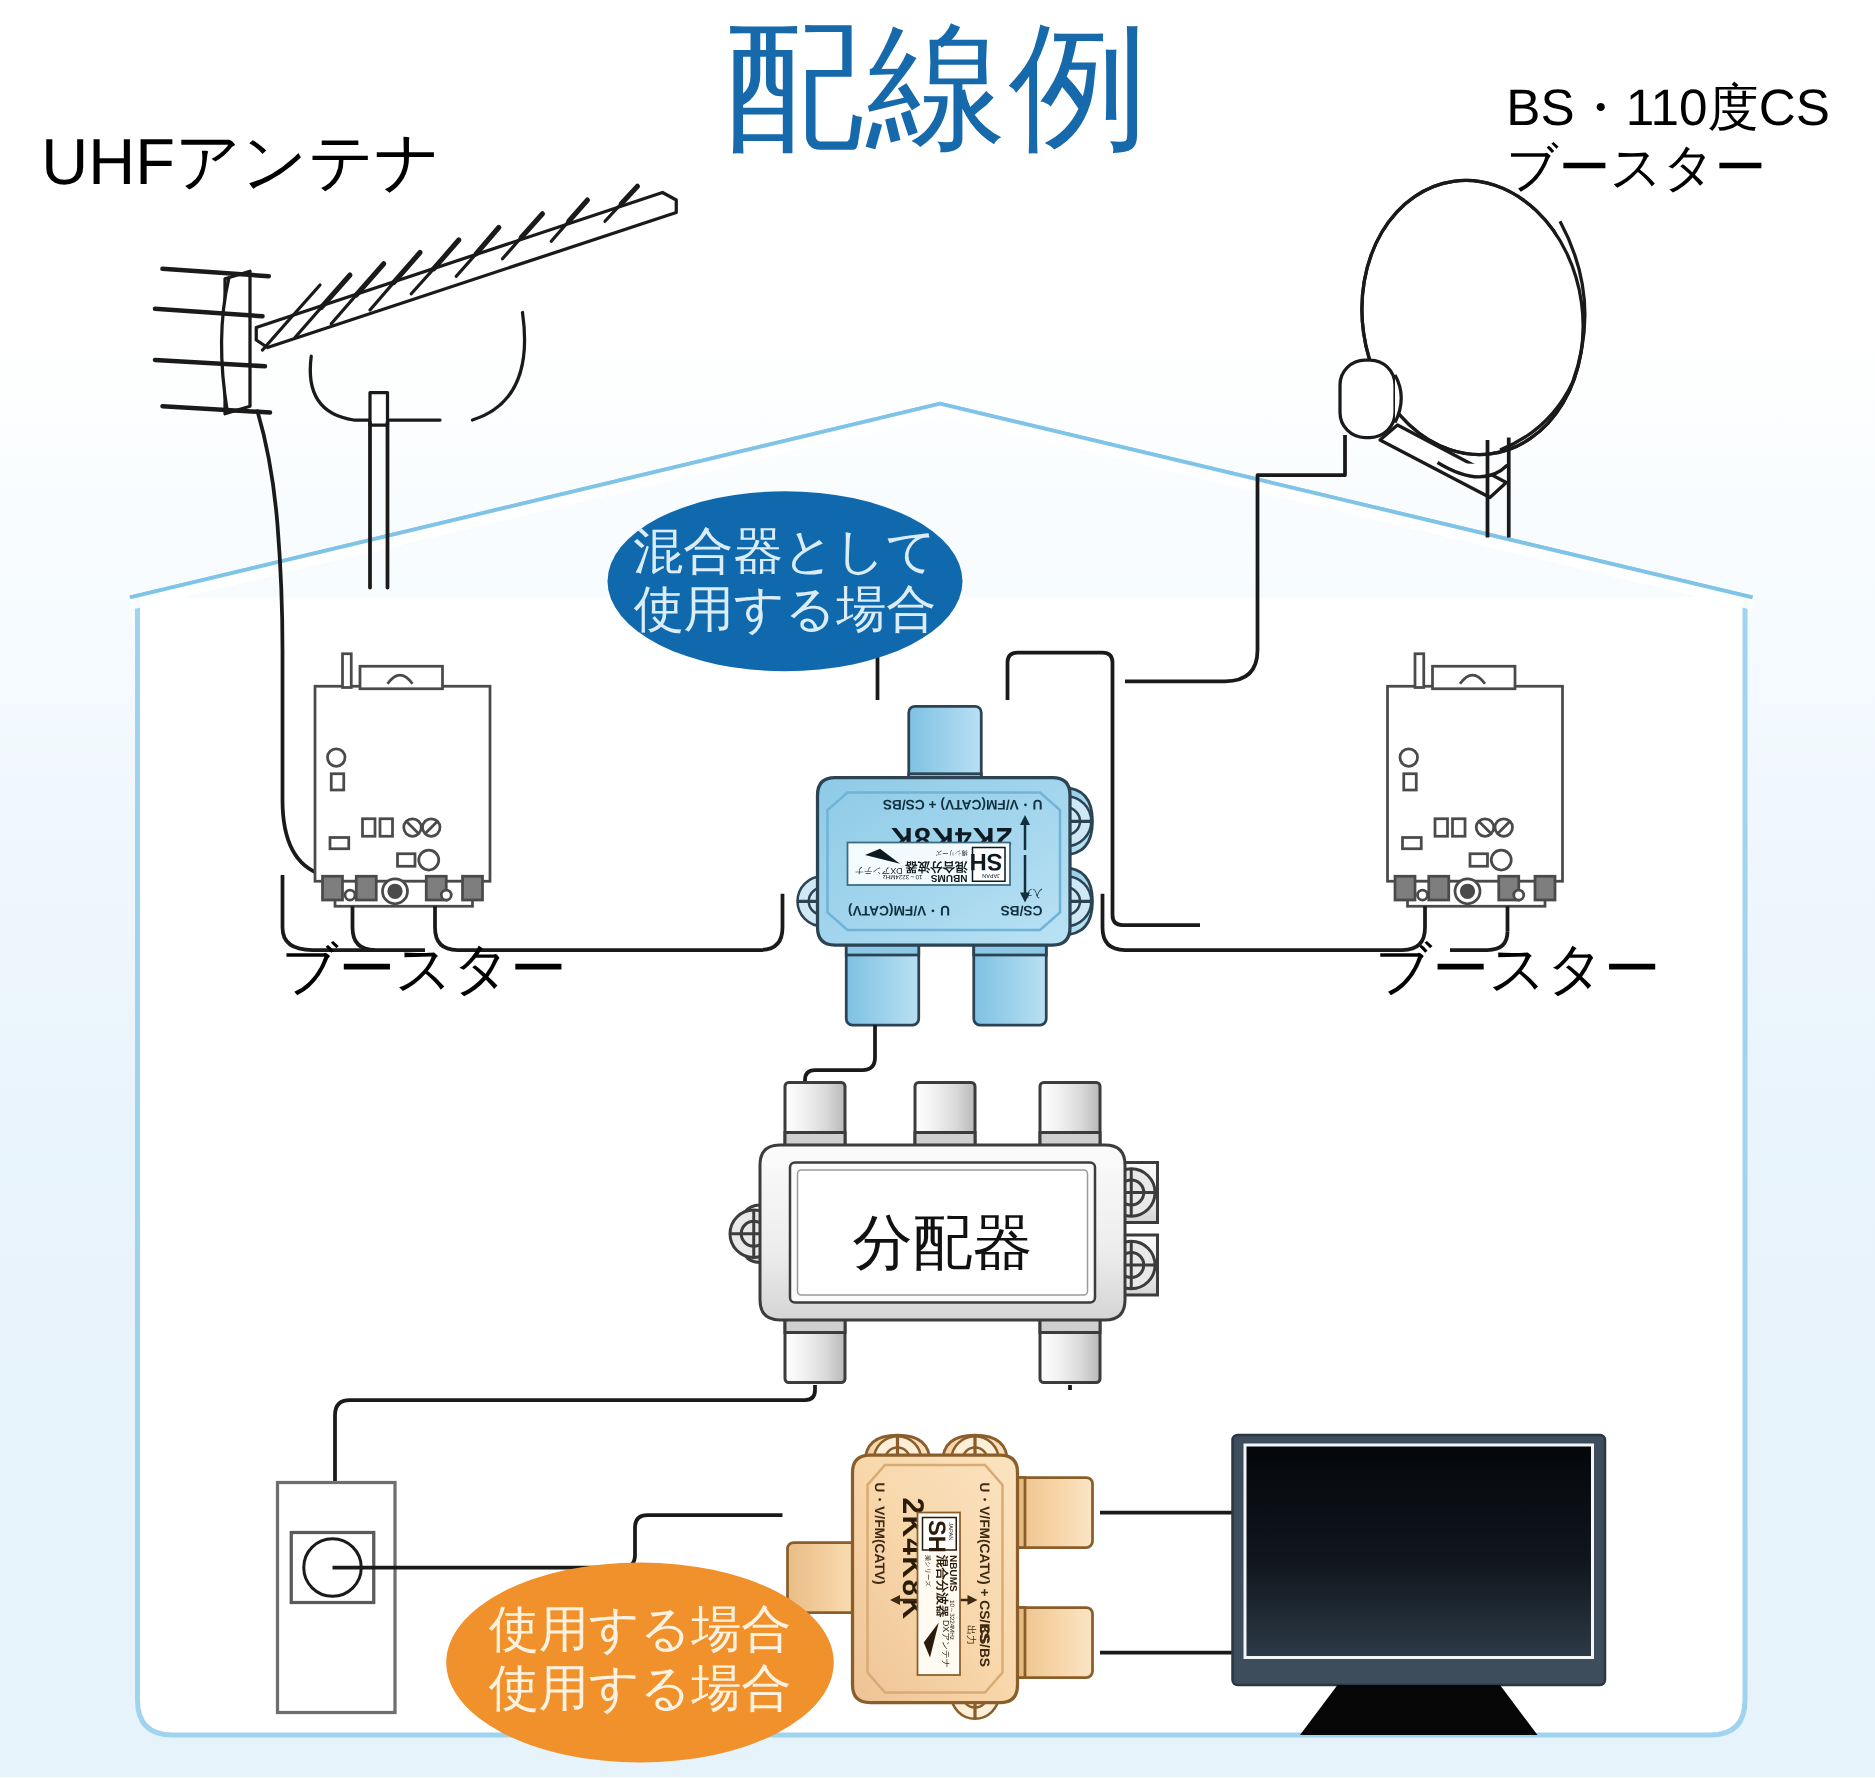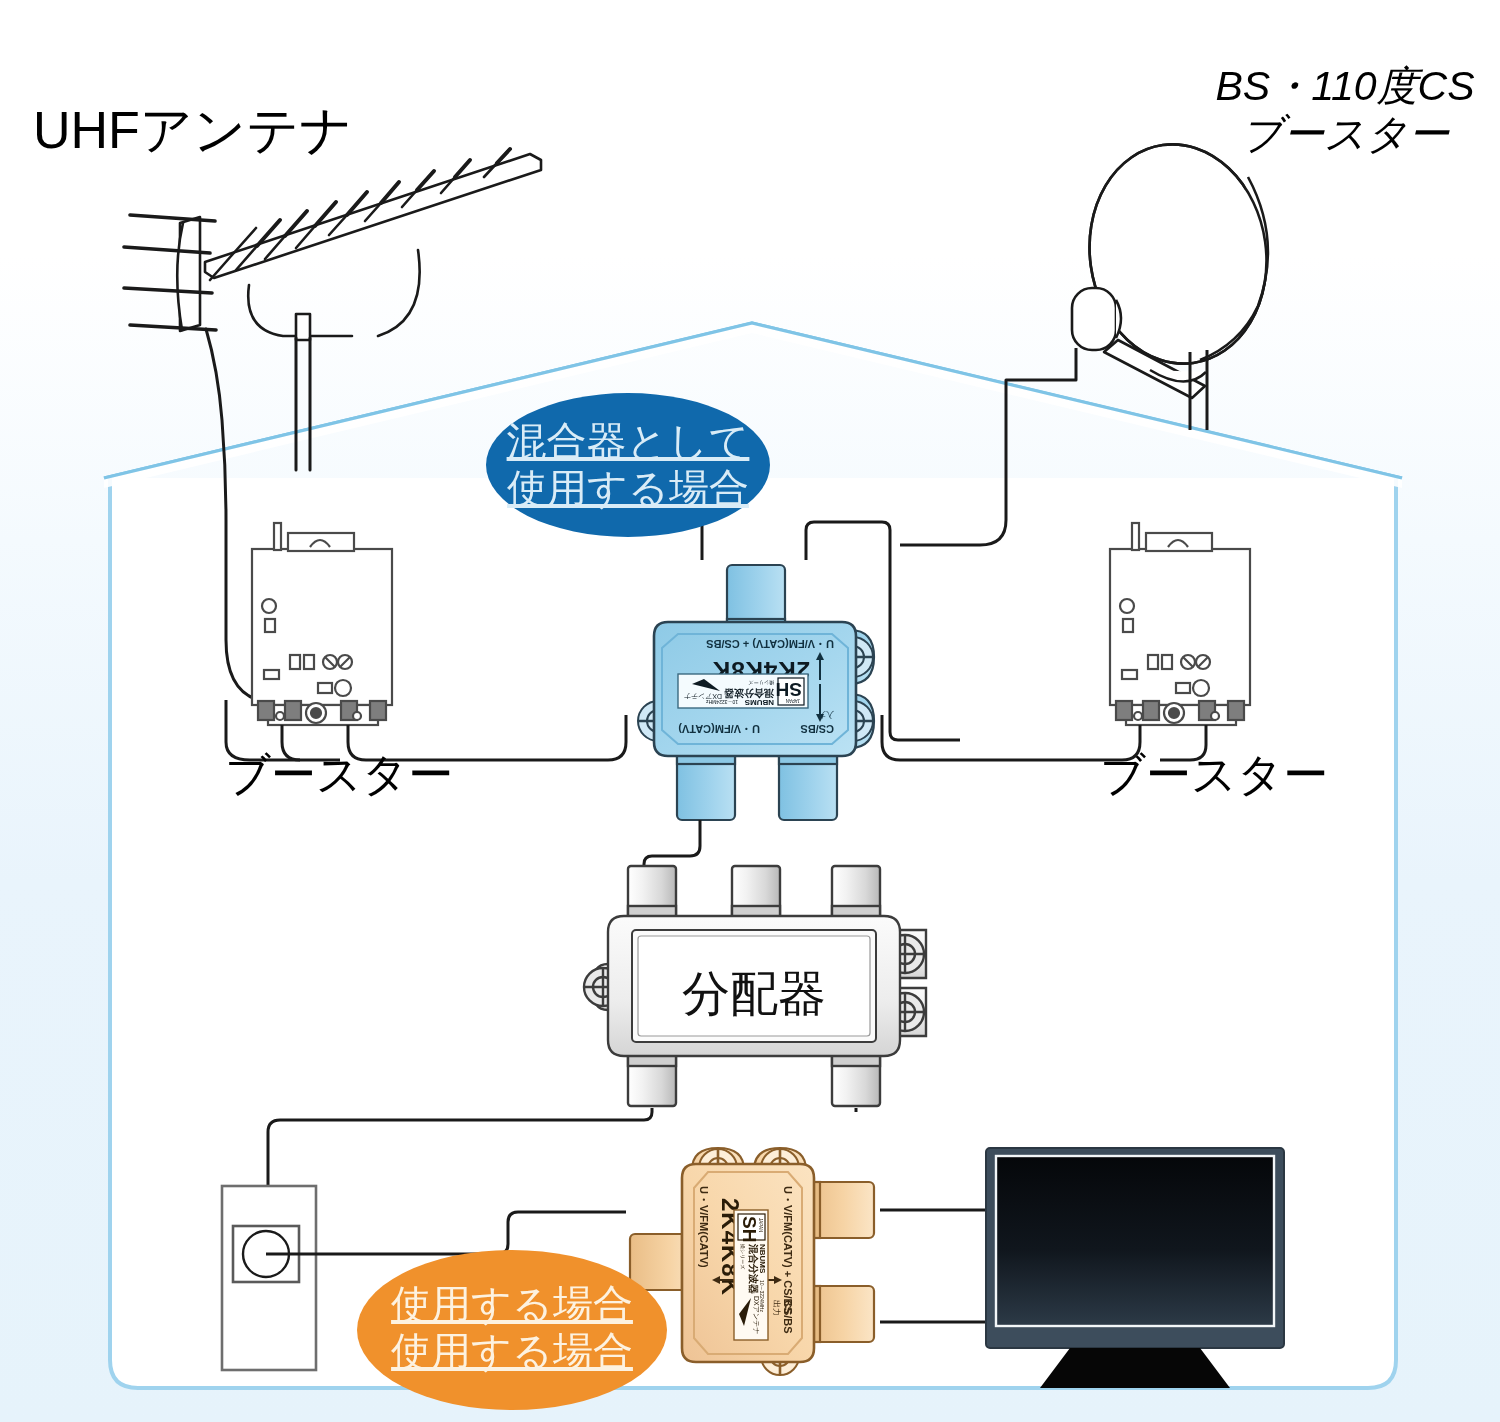--- a/index.html
+++ b/index.html
@@ -4,31 +4,31 @@
 <style>
   html,body{margin:0;padding:0;}
   body{
     width:1500px;height:1422px;
     font-family:"Liberation Sans","DejaVu Sans",sans-serif;
     background:#ffffff;
     overflow:hidden;
   }
   #stage{position:relative;width:1500px;height:1422px;overflow:hidden;
     background:linear-gradient(180deg,#ffffff 0%,#ffffff 18%,#f4fafe 38%,#e9f4fc 62%,#e6f3fb 100%);}
-  .abs{position:absolute;text-decoration:underline;}
+  .abs{position:absolute;}
   svg{display:block;}
   #scene{position:absolute;left:0;top:0;width:1500px;height:1422px;}
 
   
   .lbl{position:absolute;color:#000;white-space:nowrap;line-height:1.18;}
   #title{left:0;top:4px;width:1500px;text-align:center;font-size:0;}
   #title span{font-size:112px;color:#1669ab;font-weight:400;letter-spacing:2px;
     font-family:"DejaVu Sans","Liberation Sans",sans-serif;}
   #uhf-label{left:33px;top:100px;font-size:52px;}
-  #bs-label{left:1205px;top:62px;font-size:41px;text-align:center;width:280px;white-space:normal;font-style:italic;}
+  #bs-label{left:1205px;top:62px;font-size:41px;width:280px;white-space:normal;}
   #booster-left-label{left:225px;top:748px;font-size:45px;}
   #booster-right-label{left:1100px;top:748px;font-size:45px;}
 </style>
 </head>
 <body>
 
 <div id="stage">
 
   <svg id="scene" viewBox="0 0 1500 1422">
     <defs>
@@ -388,20 +388,23 @@
     <g>
       <path d="M690 500 L700 440 L712 500 Z" fill="#1069ac"></path>
       <ellipse cx="628" cy="465" rx="142" ry="72" fill="#1069ac"></ellipse>
     </g>
 
     <g>
       <ellipse cx="512" cy="1330" rx="155" ry="80" fill="#f0912c"></ellipse>
     </g>
   </svg>
 
+  <div id="title" class="lbl">
+    <span>配線例</span>
+  </div>
 
   <div id="uhf-label" class="lbl">UHFアンテナ</div>
 
   <div id="bs-label" class="lbl">
     <div>BS・110度CS</div>
     <div>ブースター</div>
   </div>
 
   <div id="booster-left-label" class="lbl">ブースター</div>
 

